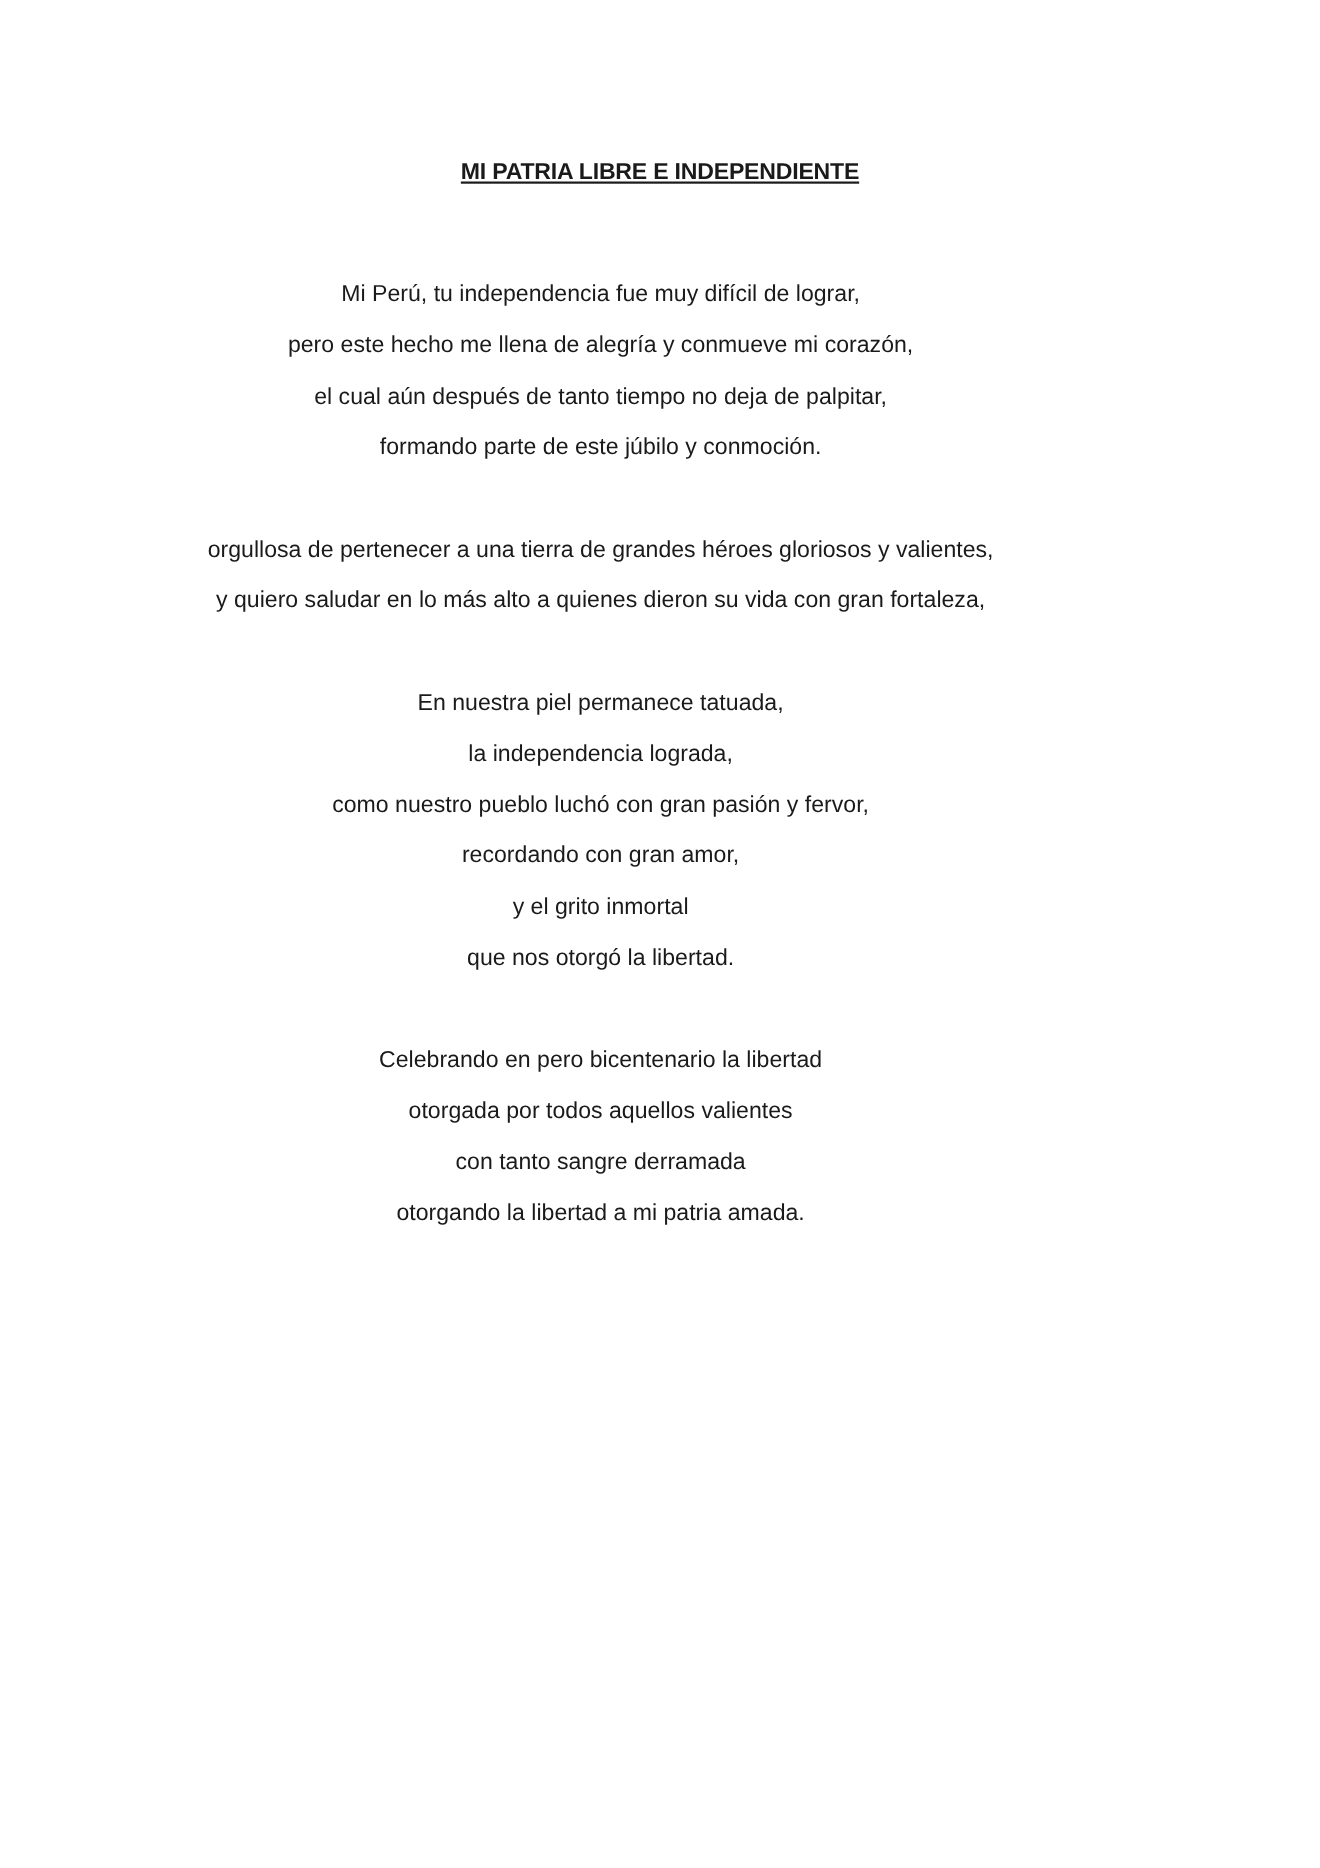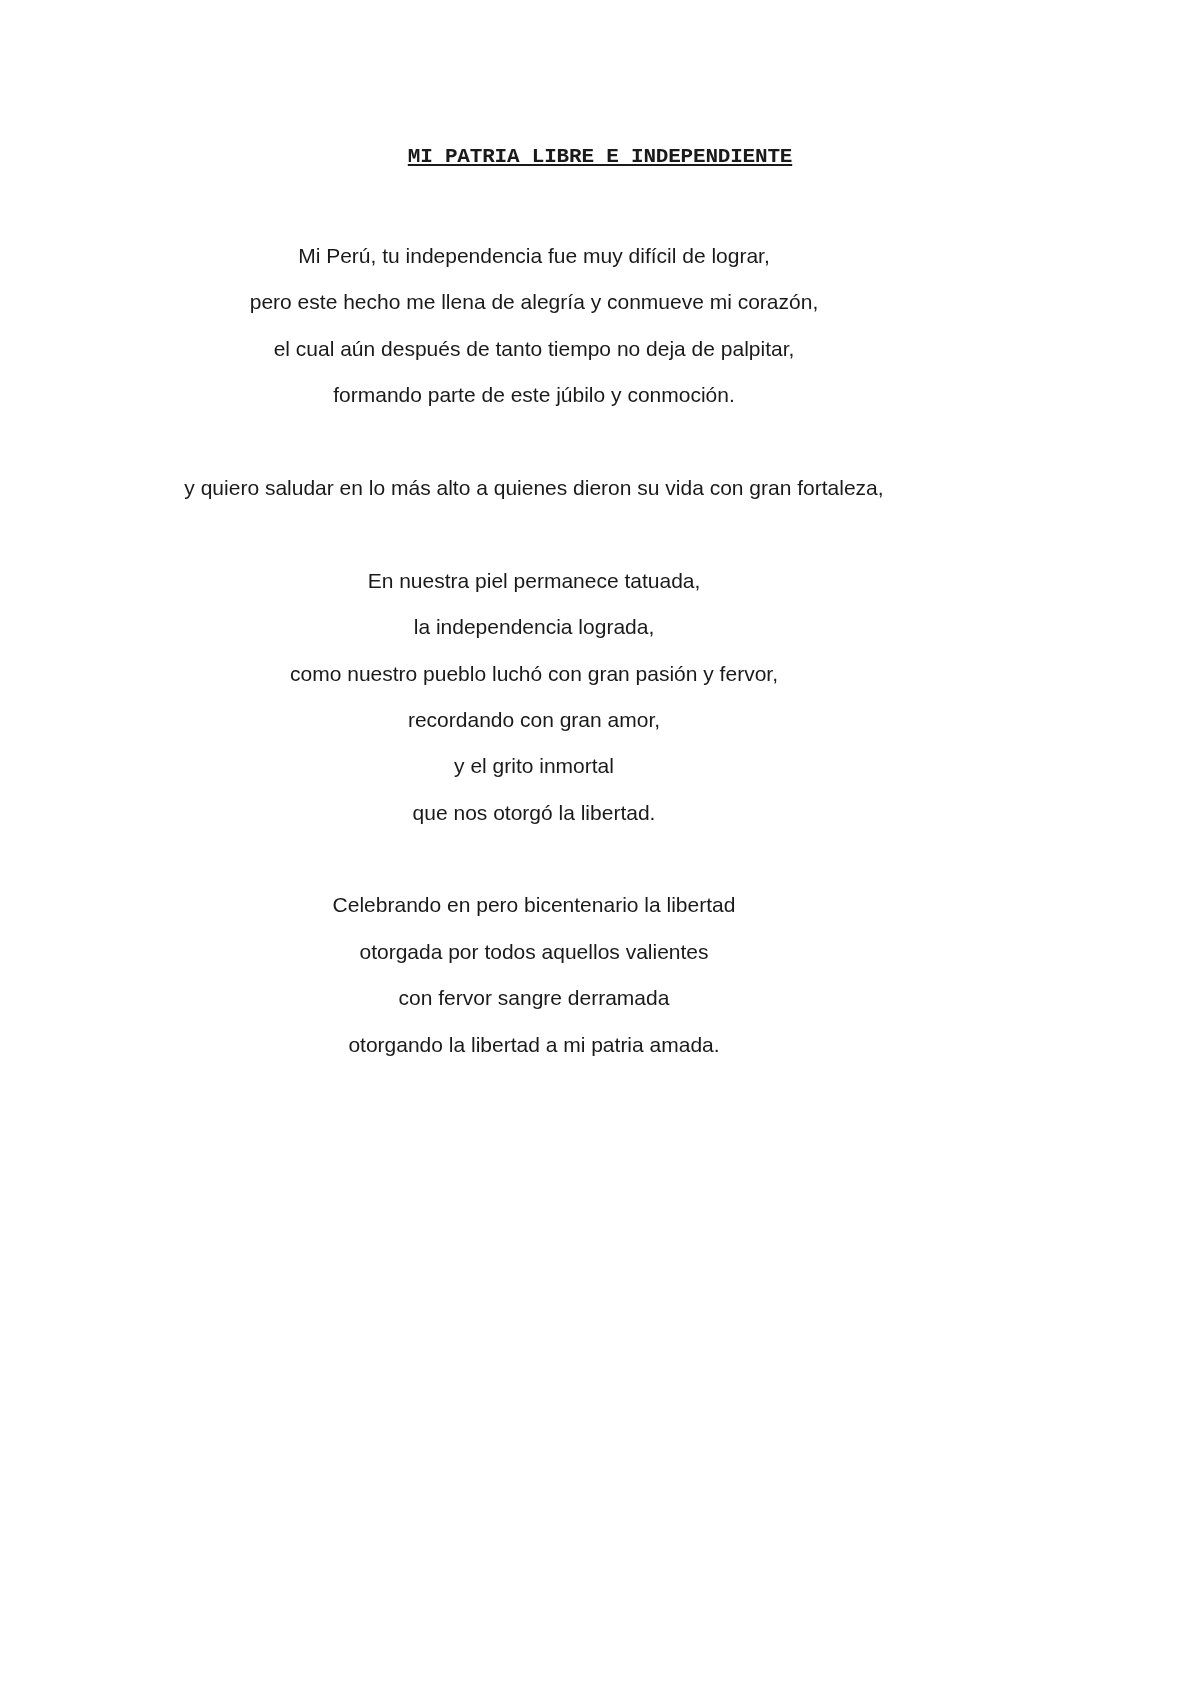--- a/index.html
+++ b/index.html
@@ -22,27 +22,26 @@
       position: absolute;
       left: 0; width: 1200px;
       top: 143px;
       text-align: center;
       font-size: 21px;
       line-height: 28px;
       font-weight: bold;
       text-decoration: underline;
       letter-spacing: -0.2px;
       margin: 0;
-      font-family: Liberation Mono, monospace;
     }
     .poem {
       position: absolute;
       left: 0; width: 1068px;
       top: 233px;
-      margin: 0;
+      margin: 12px;
     }
     .stanza { margin: 0; }
     .line {
       display: block;
       text-align: center;
       font-size: 21px;
       line-height: 46.4px;
       height: 46.4px;
       white-space: nowrap;
     }
@@ -56,32 +55,33 @@
 
   <div class="poem">
     <div class="stanza">
       <span class="line">Mi Perú, tu independencia fue muy difícil de lograr,</span>
       <span class="line">pero este hecho me llena de alegría y conmueve mi corazón,</span>
       <span class="line">el cual aún después de tanto tiempo no deja de palpitar,</span>
       <span class="line">formando parte de este júbilo y conmoción.</span>
     </div>
     <div class="stanza-gap"></div>
     <div class="stanza">
+      <span class="line">orgullosa de pertenecer a una tierra de grandes héroes gloriosos y valientes,</span>
       <span class="line">y quiero saludar en lo más alto a quienes dieron su vida con gran fortaleza,</span>
     </div>
     <div class="stanza-gap"></div>
     <div class="stanza">
       <span class="line">En nuestra piel permanece tatuada,</span>
       <span class="line">la independencia lograda,</span>
       <span class="line">como nuestro pueblo luchó con gran pasión y fervor,</span>
       <span class="line">recordando con gran amor,</span>
       <span class="line">y el grito inmortal</span>
       <span class="line">que nos otorgó la libertad.</span>
     </div>
     <div class="stanza-gap"></div>
     <div class="stanza">
       <span class="line">Celebrando en pero bicentenario la libertad</span>
       <span class="line">otorgada por todos aquellos valientes</span>
-      <span class="line">con fervor sangre derramada</span>
+      <span class="line">con tanto sangre derramada</span>
       <span class="line">otorgando la libertad a mi patria amada.</span>
     </div>
   </div>
 </div>
 
 </body></html>

